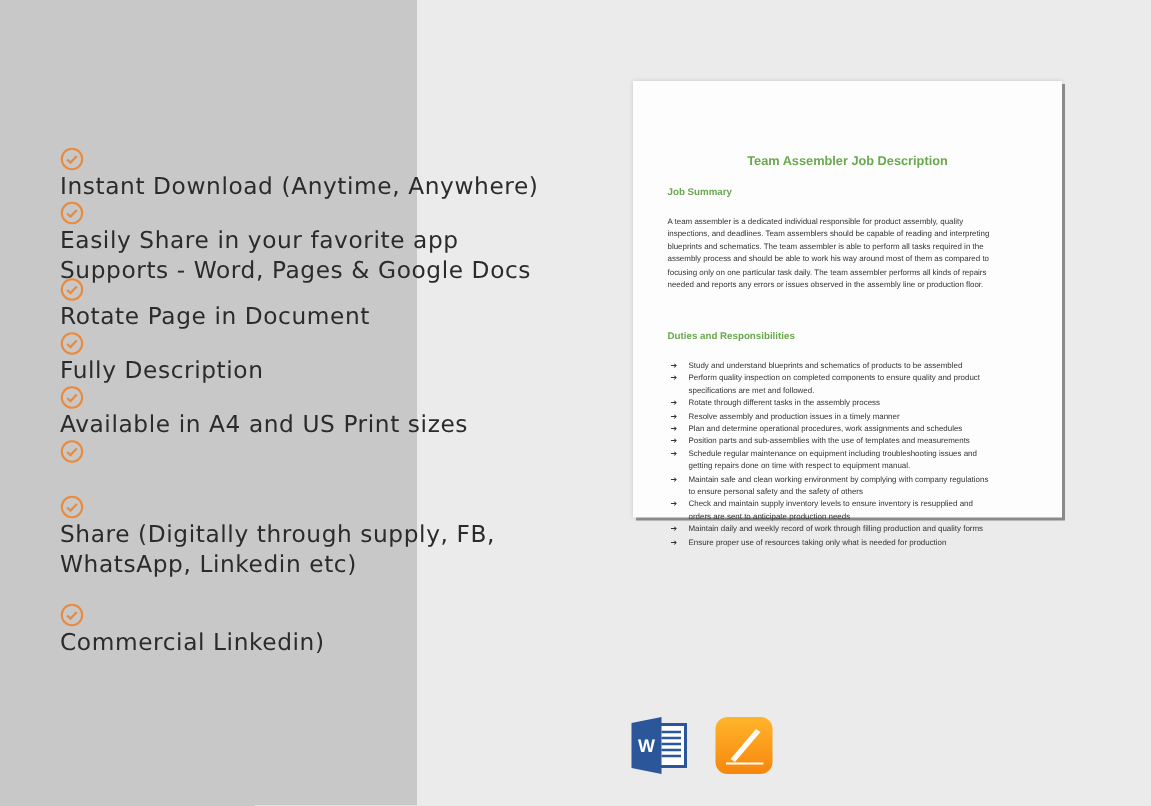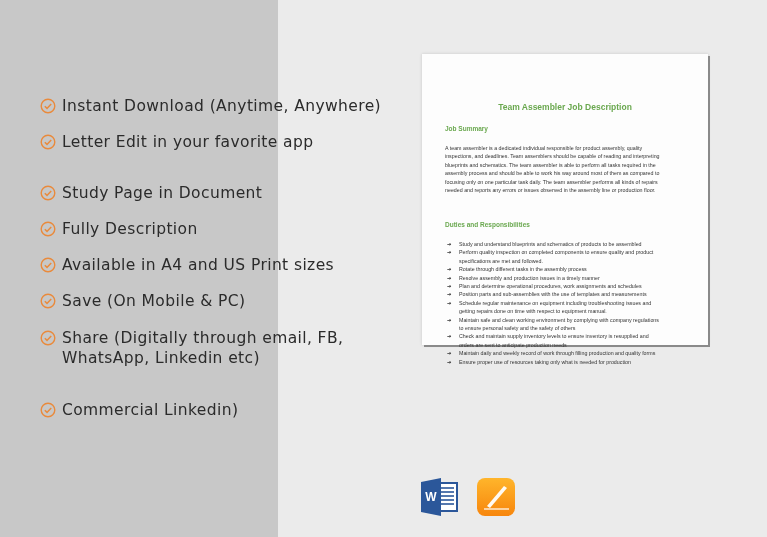--- a/index.html
+++ b/index.html
@@ -1,19 +1,19 @@
 <!DOCTYPE html>
 <html><head>
 <meta charset="utf-8">
 <style>
   html,body{margin:0;padding:0;}
   body{width:767px;height:537px;position:relative;overflow:hidden;background:#ebebeb;font-family:"DejaVu Sans","Liberation Sans",sans-serif;}
   .left-panel{position:absolute;left:0;top:0;width:278px;height:537px;background:#c8c8c8;}
   .features{position:absolute;left:40px;top:96px;margin:0;padding:0;list-style:none;}
-  .feature{position:absolute;left:0;display:flex;align-items:flex-start;}
+  .feature{position:absolute;left:0;display:flex;align-items:flex-start;flex-direction:column;}
   .check{width:16px;height:16px;margin-top:2px;margin-right:6px;flex:none;}
   .feature-text{font-size:15.5px;line-height:20px;color:#2b2b2b;letter-spacing:0.4px;white-space:nowrap;}
   .feature-text span{display:block;}
   .page{position:absolute;left:422px;top:54px;width:286px;height:291px;background:#fdfdfd;box-shadow:2px 2px 0 #8a8a8a, 0 0 3px rgba(0,0,0,0.15);}
   .doc-title{position:absolute;top:48px;left:0;width:100%;text-align:center;font-family:"Liberation Sans",sans-serif;font-weight:bold;font-size:8.5px;color:#6aa84f;}
   .doc-h{position:absolute;left:23px;font-family:"Liberation Sans",sans-serif;font-weight:bold;font-size:6.5px;color:#6aa84f;}
   .doc-para{position:absolute;left:23px;top:90px;width:245px;font-family:"Liberation Sans",sans-serif;font-size:5.3px;line-height:8.4px;color:#333;}
   .doc-para span{display:block;white-space:nowrap;}
   .duties{position:absolute;left:23px;top:186px;margin:0;padding:0;list-style:none;width:250px;}
   .duty{display:flex;font-family:"Liberation Sans",sans-serif;font-size:5.3px;line-height:8.4px;color:#333;}
@@ -37,30 +37,31 @@
     <div class="feature-text">
         <span>Instant Download (Anytime, Anywhere)</span>
       </div>
   </li>
   <li class="feature" style="top:36px">
     <svg class="check" viewBox="0 0 16 16">
         <circle cx="8" cy="8" r="6.8" fill="none" stroke="#e98a3c" stroke-width="1.4"></circle>
         <path d="M4.8 8.3l2.2 2.1 4.2-4.4" fill="none" stroke="#e98a3c" stroke-width="1.5"></path>
       </svg>
     <div class="feature-text">
-        <span>Letter Edit in your favorite app</span>
+        <span>Easily Share in your favorite app</span>
+        <span>Supports - Word, Pages &amp; Google Docs</span>
       </div>
   </li>
   <li class="feature" style="top:87px">
     <svg class="check" viewBox="0 0 16 16">
         <circle cx="8" cy="8" r="6.8" fill="none" stroke="#e98a3c" stroke-width="1.4"></circle>
         <path d="M4.8 8.3l2.2 2.1 4.2-4.4" fill="none" stroke="#e98a3c" stroke-width="1.5"></path>
       </svg>
     <div class="feature-text">
-        <span>Study Page in Document</span>
+        <span>Rotate Page in Document</span>
       </div>
   </li>
   <li class="feature" style="top:123px">
     <svg class="check" viewBox="0 0 16 16">
         <circle cx="8" cy="8" r="6.8" fill="none" stroke="#e98a3c" stroke-width="1.4"></circle>
         <path d="M4.8 8.3l2.2 2.1 4.2-4.4" fill="none" stroke="#e98a3c" stroke-width="1.5"></path>
       </svg>
     <div class="feature-text">
         <span>Fully Description</span>
       </div>
@@ -72,31 +73,28 @@
       </svg>
     <div class="feature-text">
         <span>Available in A4 and US Print sizes</span>
       </div>
   </li>
   <li class="feature" style="top:195px">
     <svg class="check" viewBox="0 0 16 16">
         <circle cx="8" cy="8" r="6.8" fill="none" stroke="#e98a3c" stroke-width="1.4"></circle>
         <path d="M4.8 8.3l2.2 2.1 4.2-4.4" fill="none" stroke="#e98a3c" stroke-width="1.5"></path>
       </svg>
-    <div class="feature-text">
-        <span>Save (On Mobile &amp; PC)</span>
-      </div>
   </li>
   <li class="feature" style="top:232px">
     <svg class="check" viewBox="0 0 16 16">
         <circle cx="8" cy="8" r="6.8" fill="none" stroke="#e98a3c" stroke-width="1.4"></circle>
         <path d="M4.8 8.3l2.2 2.1 4.2-4.4" fill="none" stroke="#e98a3c" stroke-width="1.5"></path>
       </svg>
     <div class="feature-text">
-        <span>Share (Digitally through email, FB,</span>
+        <span>Share (Digitally through supply, FB,</span>
         <span>WhatsApp, Linkedin etc)</span>
       </div>
   </li>
   <li class="feature" style="top:304px">
     <svg class="check" viewBox="0 0 16 16">
         <circle cx="8" cy="8" r="6.8" fill="none" stroke="#e98a3c" stroke-width="1.4"></circle>
         <path d="M4.8 8.3l2.2 2.1 4.2-4.4" fill="none" stroke="#e98a3c" stroke-width="1.5"></path>
       </svg>
     <div class="feature-text">
         <span>Commercial Linkedin)</span>

